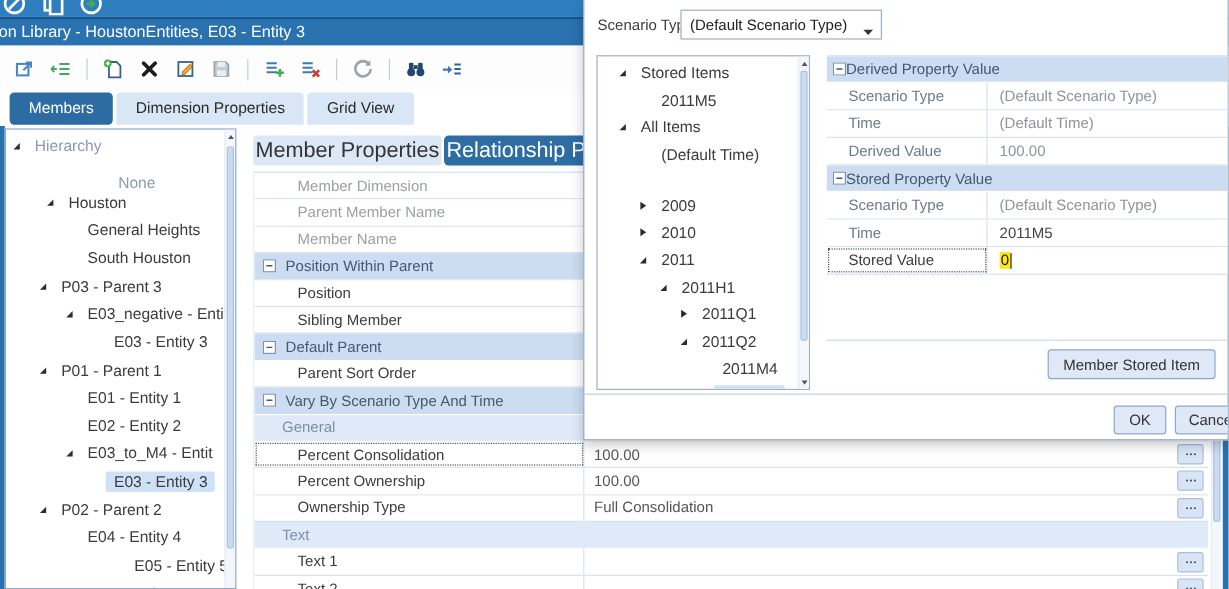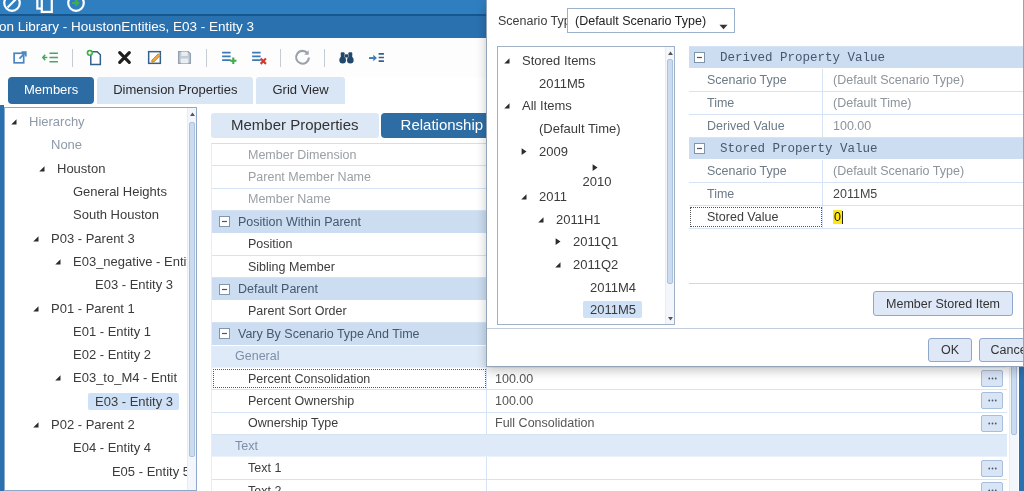--- a/index.html
+++ b/index.html
@@ -41,21 +41,21 @@
 
   
   .vscroll { position:absolute; width:9px; background:#f3f7fc; border-left:1px solid #e4edf6; }
   .s-arrow { position:absolute; left:0; width:9px; height:10px; display:flex; align-items:center; justify-content:center; }
   .s-arrow svg { width:7px; height:7px; }
   .s-thumb { position:absolute; left:1px; width:6px; background:#cbdcf0; border:1px solid #aac2e0; border-radius:2px; }
 
   
   .midpanel { position:absolute; left:199px; right:0; top:2px; bottom:0; }
   .ptabs { position:absolute; left:8px; top:6px; display:flex; gap:2px; }
-  .ptab { background:#dce8f6; color:#333; font-size:15px; padding:0 20px; line-height:24px; height:25px; border-radius:3px; }
+  .ptab { background:#dce8f6; color:#333; font-size:18px; padding:0 2px; line-height:24px; height:25px; border-radius:3px; }
   .ptab.sel { background:#2e6da4; color:#fff; border-radius:4px; }
 
   .grid { position:absolute; left:8px; top:36px; right:12px; bottom:0; border-top:1px solid #cfe0f2; border-left:1px solid #e4eefa; overflow:hidden; }
   .pg-row { display:flex; height:22.4px; font-size:12.5px; border-bottom:1px solid #d5e3f4; background:#fff; }
   .pg-name { width:275px; flex:none; display:flex; align-items:center; padding-left:36px; border-right:1px solid #d5e3f4; color:#3c3c3c; }
   .pg-name.ro { color:#9aa0a6; }
   .pg-row.focused .pg-name { outline:1.5px dotted #5a5a5a; outline-offset:-2px; }
   .pg-val { flex:1; display:flex; align-items:center; padding-left:8px; color:#555; }
   .pg-btn { width:22px; height:17px; margin-left:auto; margin-right:4px; background:#d9e4f5; border:1px solid #a8bedd; border-radius:2px;
             display:flex; align-items:center; justify-content:center; flex:none; }
@@ -66,24 +66,24 @@
 
   
   .dialog { position:absolute; left:486px; top:0; width:538px; height:367px; background:#fff; border:1px solid #93a3b8; border-top:none;
             z-index:10; box-shadow:0 4px 10px rgba(0,0,0,.22); overflow:hidden; }
   .dlg-label { position:absolute; left:11px; top:14px; font-size:12.5px; color:#3b3b3b; }
   .dlg-select { position:absolute; left:80px; top:8px; width:168px; height:25px; border:1px solid #9bb0c9; background:#fff; font-size:12.5px;
                 display:flex; align-items:center; padding:0 18px 0 7px; color:#222; }
   .dlg-caret { position:absolute; right:6px; top:10px; }
   .dlg-caret svg { width:9px; height:6px; }
 
-  .dlg-tree { position:absolute; left:10px; top:46px; width:178px; height:279px; border:1px solid #9fb0c4; overflow:hidden; padding-top:2px; background:#fff; }
+  .dlg-tree { position:absolute; left:10px; top:46px; width:178px; height:279px; border:1px solid #9fb0c4; overflow:hidden; padding-top:2px; background:#fff;padding-left:12px; }
 
   .dlg-grid { position:absolute; left:202px; top:46px; right:0; border-top:1px solid #d5e3f4; font-size:12.5px; }
-  .dg-group { height:22px; background:#ccddf1; color:#44586e; display:flex; align-items:center; gap:15px; padding-left:5px; border-bottom:1px solid #fff;font-family:Liberation Mono, monospace; }
+  .dg-group { height:22px; background:#ccddf1; color:#44586e; display:flex; align-items:center; gap:0; padding-left:5px; border-bottom:1px solid #fff; }
   .dg-group svg { width:11px; height:11px; }
   .dg-row { display:flex; height:23px; border-bottom:1px solid #d5e3f4; background:#fff; }
   .dg-name { width:134px; flex:none; padding-left:18px; display:flex; align-items:center; color:#6d7a88; border-right:1px solid #d5e3f4; }
   .dg-row.focused .dg-name { outline:1.5px dotted #555; outline-offset:-2px; color:#3c3c3c; }
   .dg-val { flex:1; padding-left:10px; display:flex; align-items:center; color:#8c949c; }
   .dg-val.dark { color:#444; }
   .hl { background:#ffe715; color:#111; padding:0 1px; }
   .cursor { display:inline-block; width:1px; height:13px; background:#222; }
 
   .dlg-line1 { position:absolute; left:202px; right:0; top:283px; border-top:1px solid #ccd7e4; }
@@ -222,21 +222,21 @@
           <span class="lblwrap">
             <span style="display: inline-flex;">
               <svg viewBox="0 0 16 16">
                 <path d="M1 3.5h5.2L7.8 5.5H15v8.5H1z" fill="#5d9bd3" stroke="#2f6da6"></path>
                 <path d="M1 14L3.2 7.8h12.3L13.5 14z" fill="#b8d7f0" stroke="#2f6da6"></path>
               </svg>
             </span>
             <span class="tlabel">Hierarchy</span>
           </span>
         </div>
-        <div class="tree-row muted" style="height: 23.3px; padding-left: 26px;">
+        <div class="tree-row muted" style="height: 23.3px; padding-left: 26px; flex-direction: column;">
           <span class="exp"></span>
           <span class="lblwrap">
             <span style="display: inline-flex;">
               <svg viewBox="0 0 16 16">
                 <rect x="5" y="1" width="6" height="4.5" fill="#7fb0d8" stroke="#2b5f8e"></rect>
                 <path d="M8 5.5V8M3.5 10.5V8h9v2.5" fill="none" stroke="#2b5f8e"></path>
                 <rect x="0.8" y="10.5" width="6" height="4.5" fill="#7fb0d8" stroke="#2b5f8e"></rect>
                 <rect x="9.2" y="10.5" width="6" height="4.5" fill="#7fb0d8" stroke="#2b5f8e"></rect>
               </svg>
             </span>
@@ -721,37 +721,37 @@
           <span class="lblwrap">
             <span style="display: inline-flex;">
               <svg viewBox="0 0 16 16">
                 <circle cx="8" cy="8" r="6.2" fill="#eef5fb" stroke="#3c80b4" stroke-width="2"></circle>
                 <path d="M8 4.8V8l2.4 1.4" fill="none" stroke="#1f4e79" stroke-width="1.4"></path>
               </svg>
             </span>
             <span class="tlabel">(Default Time)</span>
           </span>
         </div>
-        <div class="tree-row" style="height: 22.7px; padding-left: 21px;">
+        <div class="tree-row" style="height: 22.7px; padding-left: 21px; margin-top: 20px;">
           <span class="exp">
             <svg viewBox="0 0 12 12">
               <path d="M3.5 1.5L10 6l-6.5 4.5z" fill="#2b2b2b"></path>
             </svg>
           </span>
           <span class="lblwrap">
             <span style="display: inline-flex;">
               <svg viewBox="0 0 16 16">
                 <circle cx="8" cy="8" r="6.2" fill="#eef5fb" stroke="#3c80b4" stroke-width="2"></circle>
                 <path d="M8 4.8V8l2.4 1.4" fill="none" stroke="#1f4e79" stroke-width="1.4"></path>
               </svg>
             </span>
             <span class="tlabel">2009</span>
           </span>
         </div>
-        <div class="tree-row" style="height: 22.7px; padding-left: 21px; flex-direction: column;">
+        <div class="tree-row" style="height: 22.7px; padding-left: 21px;">
           <span class="exp">
             <svg viewBox="0 0 12 12">
               <path d="M3.5 1.5L10 6l-6.5 4.5z" fill="#2b2b2b"></path>
             </svg>
           </span>
           <span class="lblwrap">
             <span style="display: inline-flex;">
               <svg viewBox="0 0 16 16">
                 <circle cx="8" cy="8" r="6.2" fill="#eef5fb" stroke="#3c80b4" stroke-width="2"></circle>
                 <path d="M8 4.8V8l2.4 1.4" fill="none" stroke="#1f4e79" stroke-width="1.4"></path>

